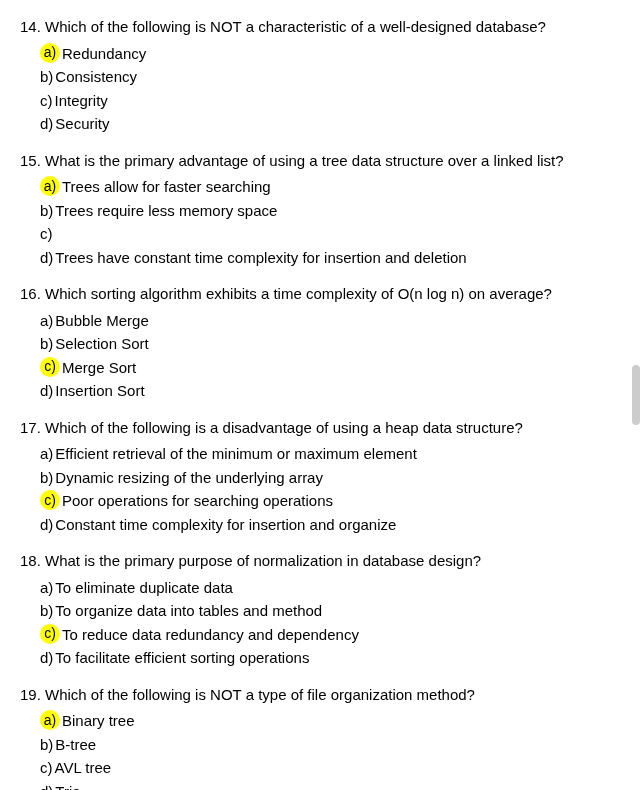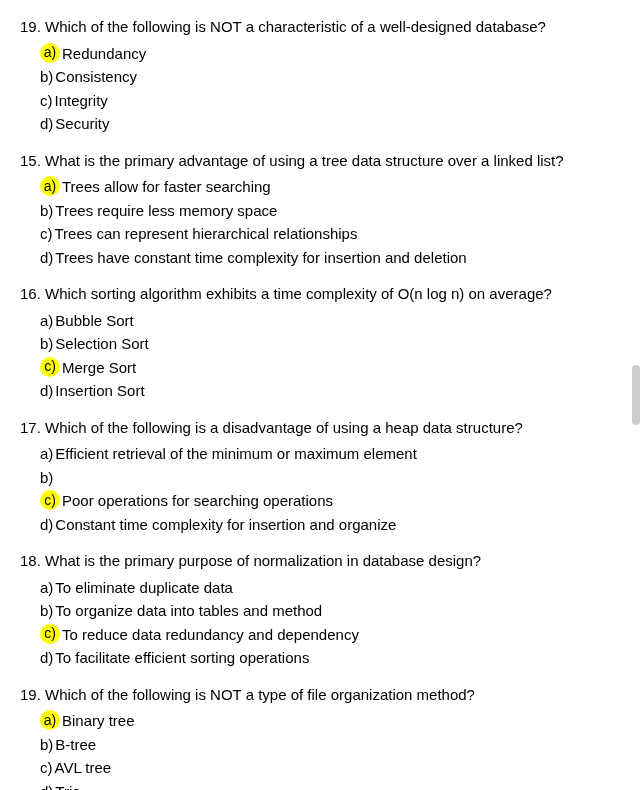--- a/index.html
+++ b/index.html
@@ -57,21 +57,21 @@
       height: 60px;
       background: #ccc;
       border-radius: 4px;
     }
   </style>
 </head>
 <body>
 
 <div id="app">
     <div class="question-block">
-      <div class="question-text">19. Which of the following is NOT a characteristic of a well-designed database?</div>
+      <div class="question-text">14. Which of the following is NOT a characteristic of a well-designed database?</div>
       <div class="options">
         <div class="option-item">
           <span class="highlight">a)</span>
           <span class="option-text"> Redundancy</span>
         </div>
         <div class="option-item">
           <span class="plain-label">b)</span>
           <span class="option-text"> Consistency</span>
         </div>
         <div class="option-item">
@@ -90,34 +90,33 @@
         <div class="option-item">
           <span class="highlight">a)</span>
           <span class="option-text"> Trees allow for faster searching</span>
         </div>
         <div class="option-item">
           <span class="plain-label">b)</span>
           <span class="option-text"> Trees require less memory space</span>
         </div>
         <div class="option-item">
           <span class="plain-label">c)</span>
-          <span class="option-text"> Trees can represent hierarchical relationships</span>
         </div>
         <div class="option-item">
           <span class="plain-label">d)</span>
           <span class="option-text"> Trees have constant time complexity for insertion and deletion</span>
         </div>
       </div>
     </div>
     <div class="question-block">
       <div class="question-text">16. Which sorting algorithm exhibits a time complexity of O(n log n) on average?</div>
       <div class="options">
         <div class="option-item">
           <span class="plain-label">a)</span>
-          <span class="option-text"> Bubble Sort</span>
+          <span class="option-text"> Bubble Merge</span>
         </div>
         <div class="option-item">
           <span class="plain-label">b)</span>
           <span class="option-text"> Selection Sort</span>
         </div>
         <div class="option-item">
           <span class="highlight">c)</span>
           <span class="option-text"> Merge Sort</span>
         </div>
         <div class="option-item">
@@ -128,20 +127,21 @@
     </div>
     <div class="question-block">
       <div class="question-text">17. Which of the following is a disadvantage of using a heap data structure?</div>
       <div class="options">
         <div class="option-item">
           <span class="plain-label">a)</span>
           <span class="option-text"> Efficient retrieval of the minimum or maximum element</span>
         </div>
         <div class="option-item">
           <span class="plain-label">b)</span>
+          <span class="option-text"> Dynamic resizing of the underlying array</span>
         </div>
         <div class="option-item">
           <span class="highlight">c)</span>
           <span class="option-text"> Poor operations for searching operations</span>
         </div>
         <div class="option-item">
           <span class="plain-label">d)</span>
           <span class="option-text"> Constant time complexity for insertion and organize</span>
         </div>
       </div>

